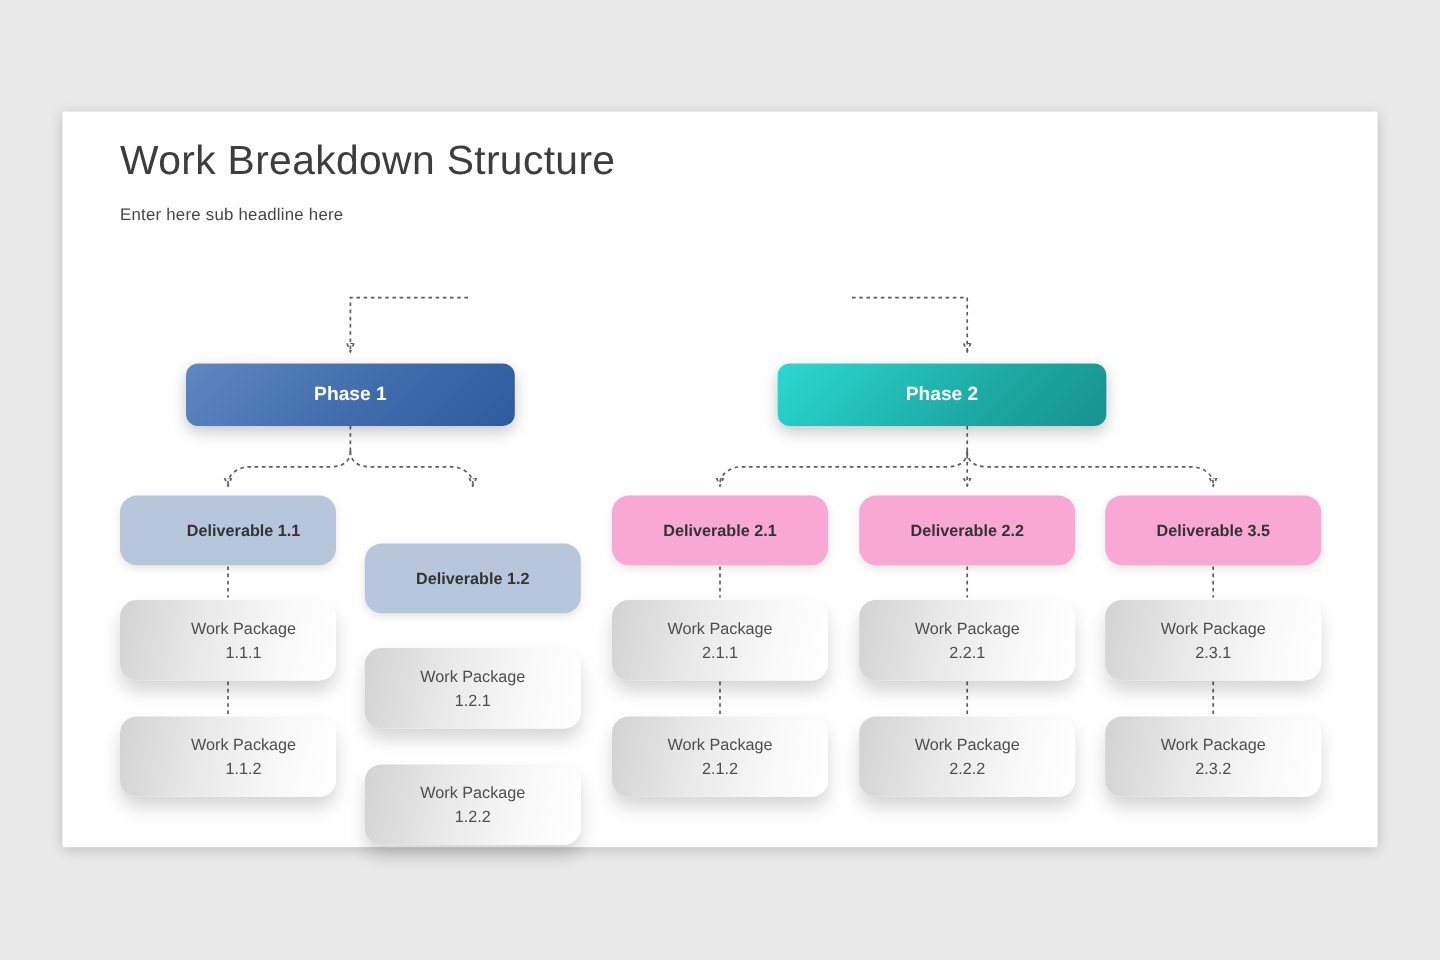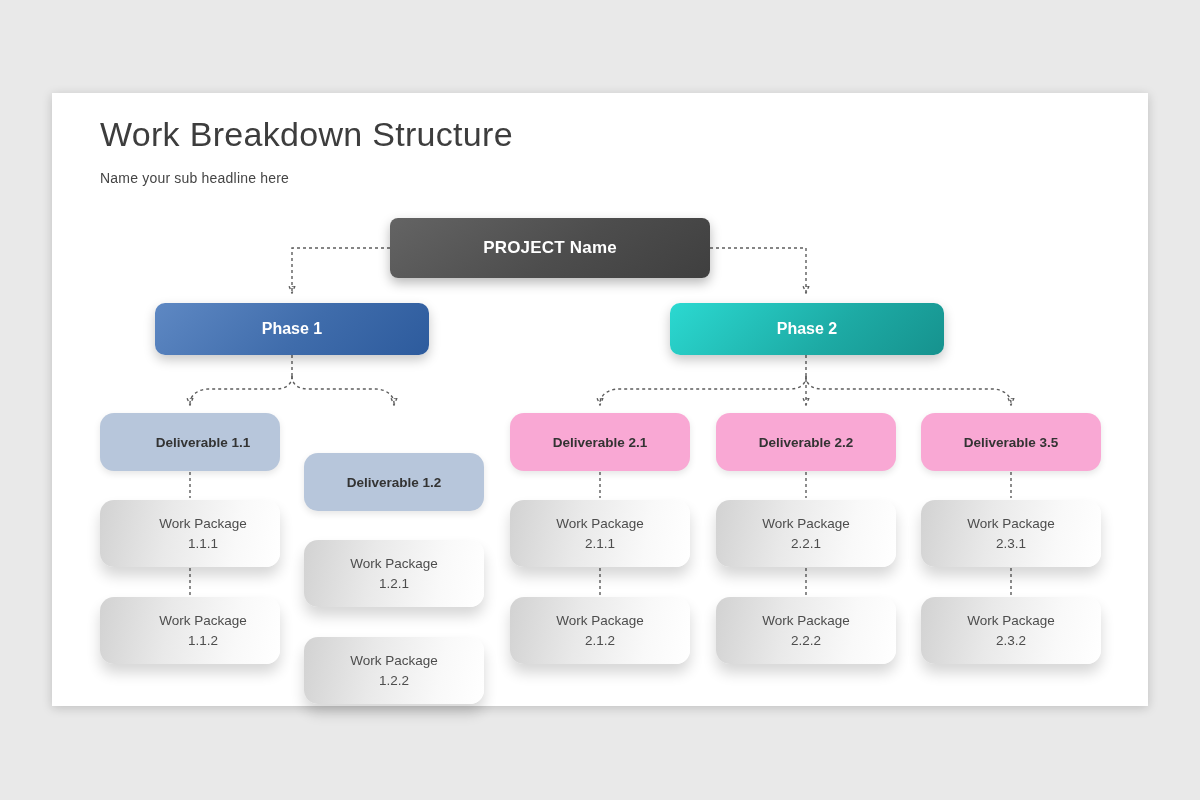--- a/index.html
+++ b/index.html
@@ -58,21 +58,21 @@
     top: 210px;
     width: 274px; height: 52px;
     border-radius: 10px;
     color: #ffffff;
     font-size: 16px;
     font-weight: 700;
     box-shadow: 0 5px 12px rgba(0,0,0,0.22);
     text-align: right;
   }
   .phase-1 { left: 103px; background: linear-gradient(135deg, #5e88c3 0%, #3f6cab 55%, #2d5b9d 100%); }
-  .phase-2 { left: 618px; background: linear-gradient(135deg, #2bd9d1 0%, #1daaa4 60%, #16928e 100%); }
+  .phase-2 { left: 596px; background: linear-gradient(135deg, #2bd9d1 0%, #1daaa4 60%, #16928e 100%); }
   .node-deliverable {
     top: 320px;
     width: 180px; height: 58px;
     border-radius: 14px;
     color: #333333;
     font-size: 13.5px;
     font-weight: 700;
     box-shadow: 0 3px 7px rgba(0,0,0,0.10);
   }
   .del-blue { background: #b7c6db; }
@@ -106,21 +106,21 @@
     stroke-width: 1.4;
     stroke-dasharray: 3 3;
   }
 </style>
 </head>
 <body>
 
 <div class="slide">
 
   <div class="page-title">Work Breakdown Structure</div>
-  <div class="page-subtitle">Name your sub headline here</div>
+  <div class="page-subtitle">Enter here sub headline here</div>
 
   <svg class="connectors" viewBox="0 0 1096 613">
     <defs>
       <marker id="arrow" viewBox="0 0 8 8" refX="6" refY="4" markerWidth="8" markerHeight="8" orient="auto" markerUnits="userSpaceOnUse">
         <path d="M0,1 L7,4 L0,7 Z" fill="#474747" stroke="none" stroke-dasharray="none"></path>
       </marker>
     </defs>
 
     <path d="M338 155 H240 V199" marker-end="url(#arrow)"></path>
 
@@ -140,23 +140,20 @@
     <path d="M754 379 V405"></path>
     <path d="M959 379 V405"></path>
 
     <path d="M138 475 V502"></path>
     <path d="M342 475 V502"></path>
     <path d="M548 475 V502"></path>
     <path d="M754 475 V502"></path>
     <path d="M959 475 V502"></path>
   </svg>
 
-  <div class="node node-project">
-    <span>PROJECT Name</span>
-  </div>
 
   <div class="node node-phase phase-1">
     <span>Phase 1</span>
   </div>
   <div class="node node-phase phase-2">
     <span>Phase 2</span>
   </div>
 
   <div class="node node-deliverable del-blue col-1">
     <span>Deliverable 1.1</span>

